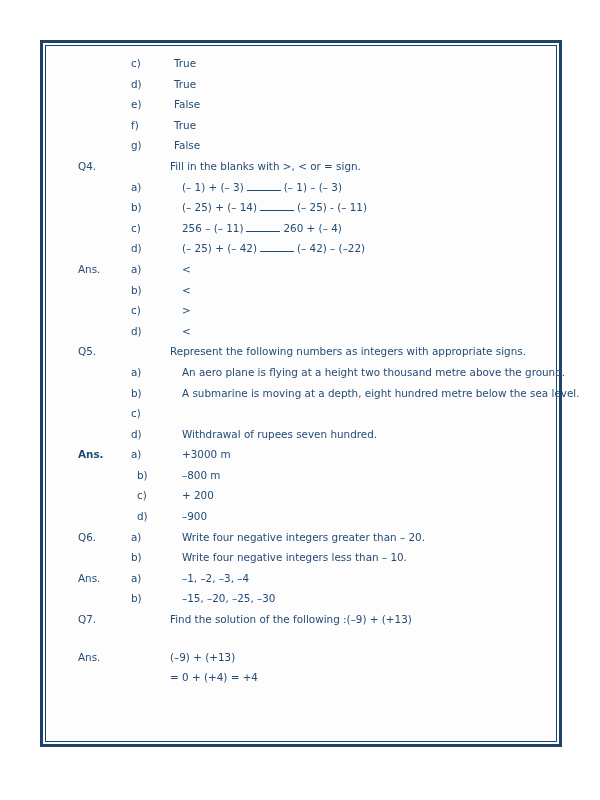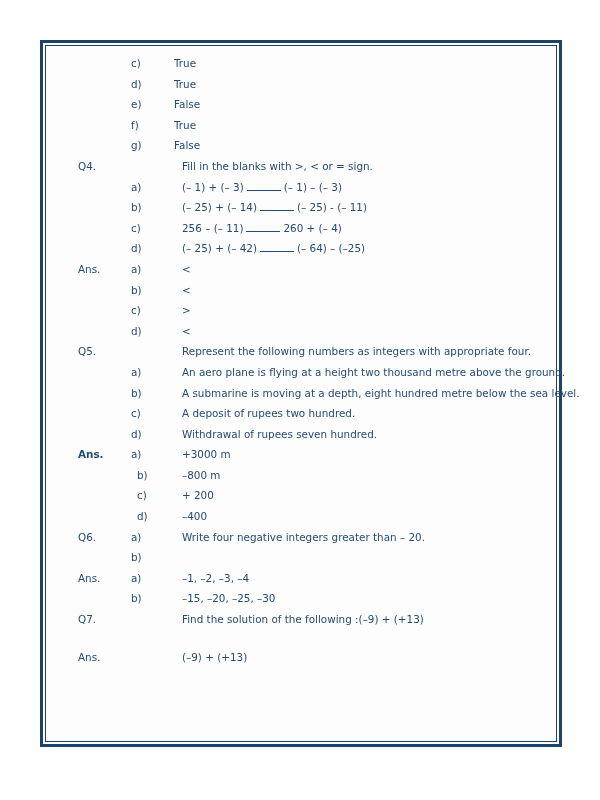--- a/index.html
+++ b/index.html
@@ -90,21 +90,21 @@
 
   .col-text {
     position: absolute;
     left: 118px;
     top: 0;
   }
   .col-text.tab2 {
     left: 126px;
   }
   .col-text.noind {
-    left: 126px;
+    left: 114px;
   }
 
   .blank {
     display: inline-block;
     border-bottom: 1px solid #244b74;
     width: 34px;
     height: 9px;
     margin: 0 3px;
     vertical-align: baseline;
   }
@@ -149,21 +149,21 @@
         <div class="line">
           <span class="col-letter">b)</span>
           <span class="col-text tab2"><span>(– 25) + (– 14)</span><span class="blank"></span><span>(– 25) - (– 11)</span></span>
         </div>
         <div class="line">
           <span class="col-letter">c)</span>
           <span class="col-text tab2"><span>256 – (– 11)</span><span class="blank"></span><span>260 + (– 4)</span></span>
         </div>
         <div class="line">
           <span class="col-letter">d)</span>
-          <span class="col-text tab2"><span>(– 25) + (– 42)</span><span class="blank"></span><span>(– 64) – (–25)</span></span>
+          <span class="col-text tab2"><span>(– 25) + (– 42)</span><span class="blank"></span><span>(– 42) – (–22)</span></span>
         </div>
 
         <div class="line">
           <span class="col-q">Ans.</span>
           <span class="col-letter">a)</span>
           <span class="col-text tab2">&lt;</span>
         </div>
         <div class="line">
           <span class="col-letter">b)</span>
           <span class="col-text tab2">&lt;</span>
@@ -172,33 +172,32 @@
           <span class="col-letter">c)</span>
           <span class="col-text tab2">&gt;</span>
         </div>
         <div class="line">
           <span class="col-letter">d)</span>
           <span class="col-text tab2">&lt;</span>
         </div>
 
         <div class="line">
           <span class="col-q">Q5.</span>
-          <span class="col-text noind">Represent the following numbers as integers with appropriate four.</span>
+          <span class="col-text noind">Represent the following numbers as integers with appropriate signs.</span>
         </div>
         <div class="line">
           <span class="col-letter">a)</span>
           <span class="col-text tab2">An aero plane is flying at a height two thousand metre above the ground.</span>
         </div>
         <div class="line">
           <span class="col-letter">b)</span>
           <span class="col-text tab2">A submarine is moving at a depth, eight hundred metre below the sea level.</span>
         </div>
         <div class="line">
           <span class="col-letter">c)</span>
-          <span class="col-text tab2">A deposit of rupees two hundred.</span>
         </div>
         <div class="line">
           <span class="col-letter">d)</span>
           <span class="col-text tab2">Withdrawal of rupees seven hundred.</span>
         </div>
 
         <div class="line">
           <span class="col-q bold">Ans.</span>
           <span class="col-letter">a)</span>
           <span class="col-text tab2">+3000 m</span>
@@ -206,46 +205,50 @@
         <div class="line">
           <span class="col-letter indent">b)</span>
           <span class="col-text tab2">–800 m</span>
         </div>
         <div class="line">
           <span class="col-letter indent">c)</span>
           <span class="col-text tab2">+ 200</span>
         </div>
         <div class="line">
           <span class="col-letter indent">d)</span>
-          <span class="col-text tab2">–400</span>
+          <span class="col-text tab2">–900</span>
         </div>
 
         <div class="line">
           <span class="col-q">Q6.</span>
           <span class="col-letter">a)</span>
           <span class="col-text tab2">Write four negative integers greater than – 20.</span>
         </div>
         <div class="line">
           <span class="col-letter">b)</span>
+          <span class="col-text tab2">Write four negative integers less than – 10.</span>
         </div>
         <div class="line">
           <span class="col-q">Ans.</span>
           <span class="col-letter">a)</span>
           <span class="col-text tab2">–1, –2, –3, –4</span>
         </div>
         <div class="line">
           <span class="col-letter">b)</span>
           <span class="col-text tab2">–15, –20, –25, –30</span>
         </div>
 
         <div class="line">
           <span class="col-q">Q7.</span>
           <span class="col-text noind">Find the solution of the following :(–9) + (+13)</span>
         </div>
         <div class="line gap-before">
           <span class="col-q">Ans.</span>
           <span class="col-text noind">(–9) + (+13)</span>
+        </div>
+        <div class="line">
+          <span class="col-text noind">= 0 + (+4) = +4</span>
         </div>
 
       </div>
     </div>
   </div>
 </div>
 
 </body></html>

